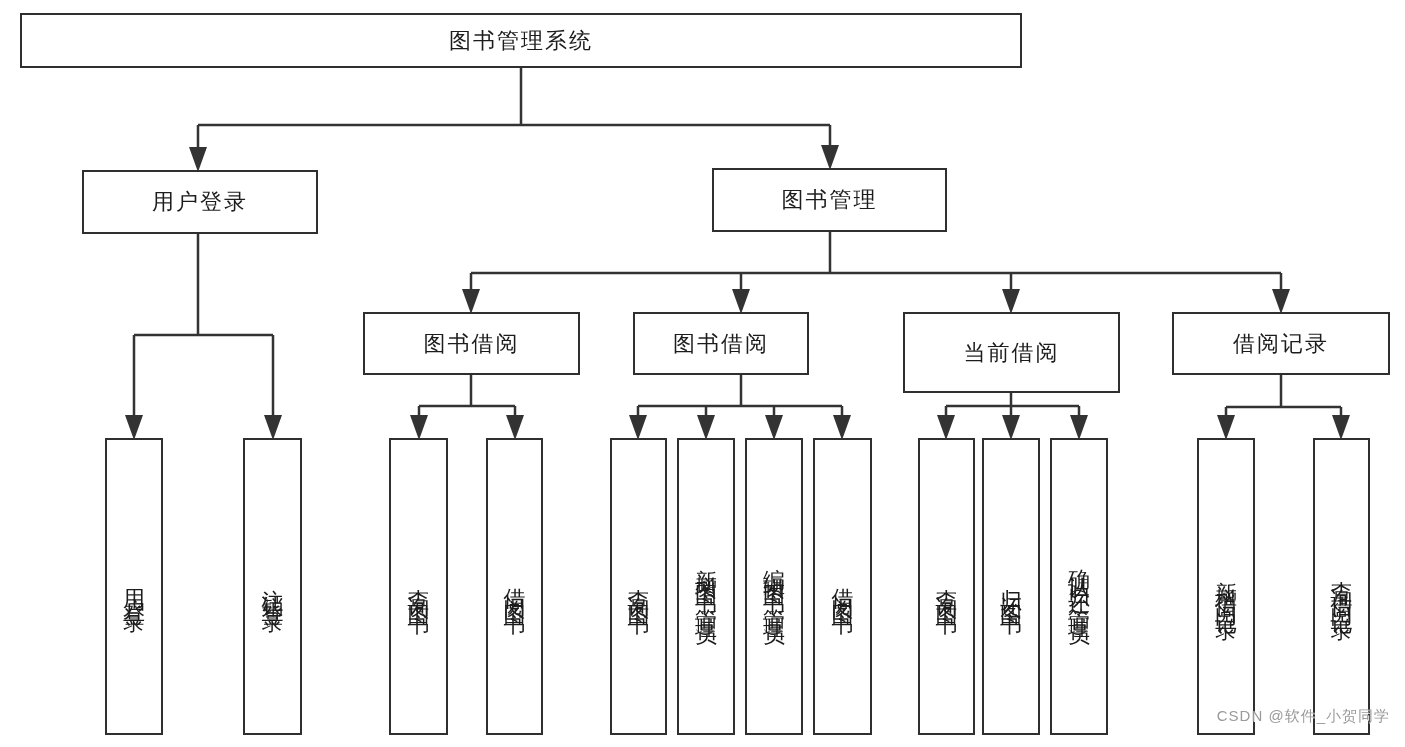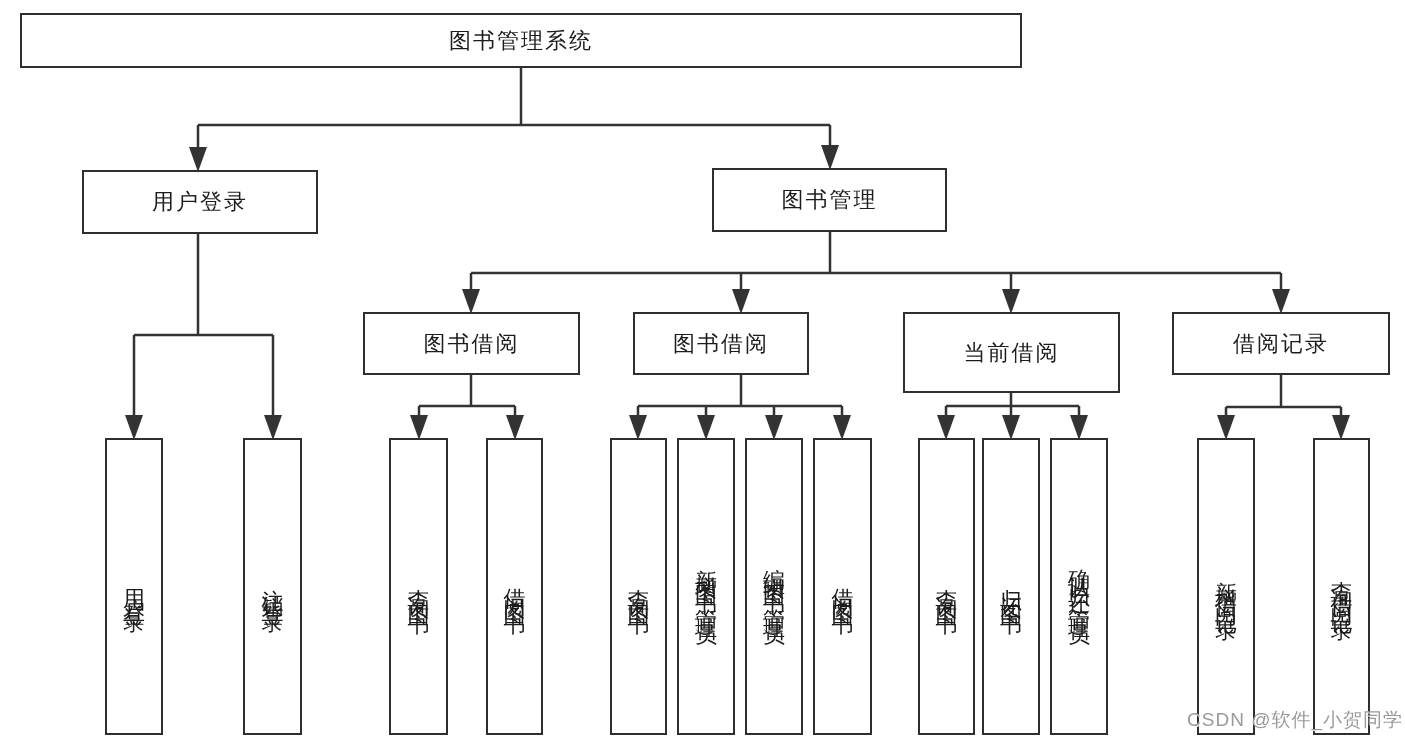--- a/index.html
+++ b/index.html
@@ -45,22 +45,22 @@
   .box.v span {
     writing-mode: vertical-rl;
     text-orientation: mixed;
     font-size: 22px;
     letter-spacing: 8px;
     line-height: 1;
     white-space: nowrap;
   }
   #watermark {
     position: absolute;
-    right: 2px; top: 707px;
-    font-size: 19px;
+    right: 15px; top: 707px;
+    font-size: 15px;
     color: var(--watermark);
     text-shadow: 1px 1px 0 rgba(255,255,255,0.9);
     letter-spacing: 1px;
     z-index: 3;
     white-space: nowrap;
   }
 </style>
 </head>
 <body>
 

